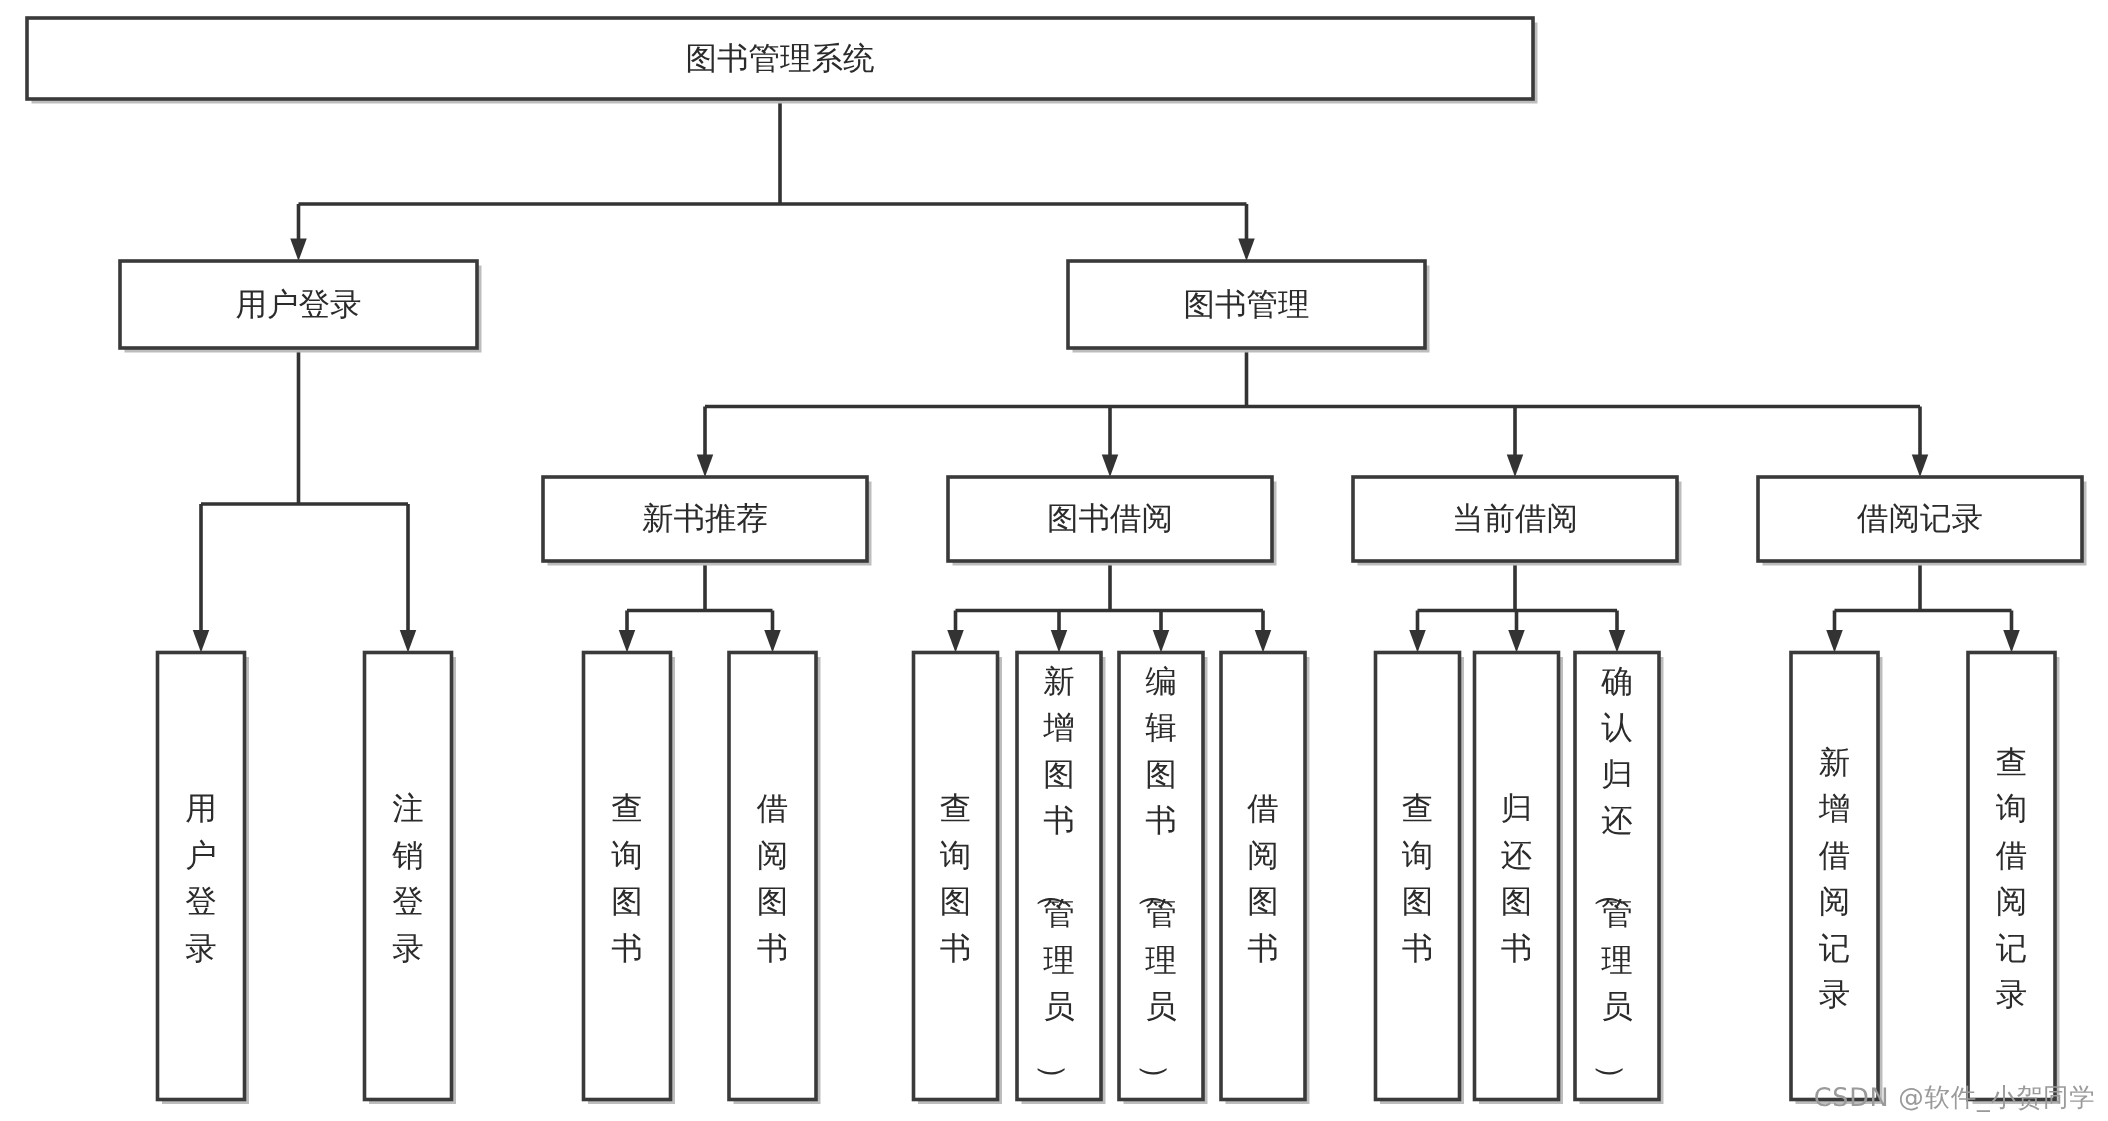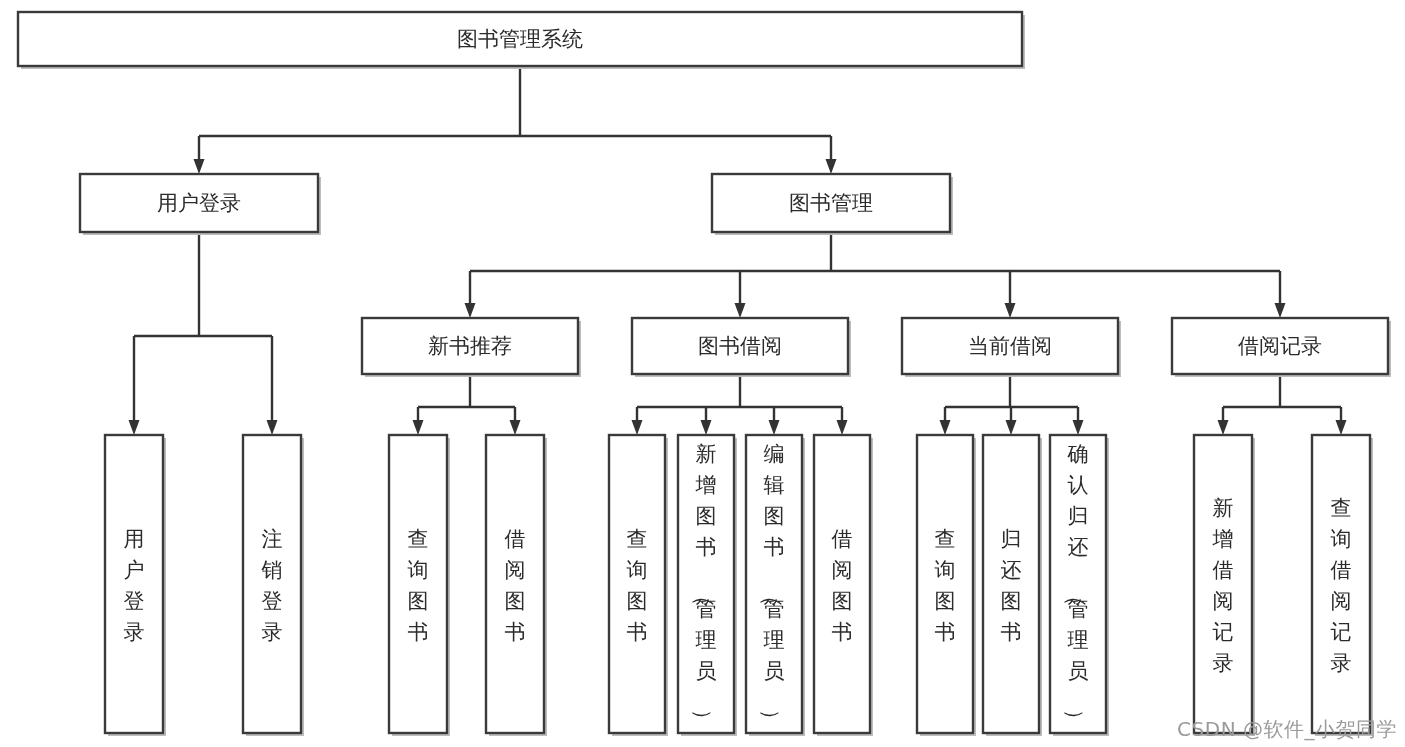--- a/index.html
+++ b/index.html
@@ -58,21 +58,21 @@
     fill: #2b2b2b;
     font-family: "DejaVu Sans", "Liberation Sans", sans-serif;
     font-size: 21px;
     text-anchor: middle;
   }
   .watermark-text {
     position: absolute;
     right: 8px;
     bottom: 4px;
     color: #9a9a9a;
-    font-size: 20px;
+    font-size: 17px;
     font-family: "DejaVu Sans", "Liberation Sans", sans-serif;
     white-space: nowrap;
     letter-spacing: 0.5px;
     user-select: none;
     margin-left: 12px;
   }
 </style>
 </head>
 <body>
 

